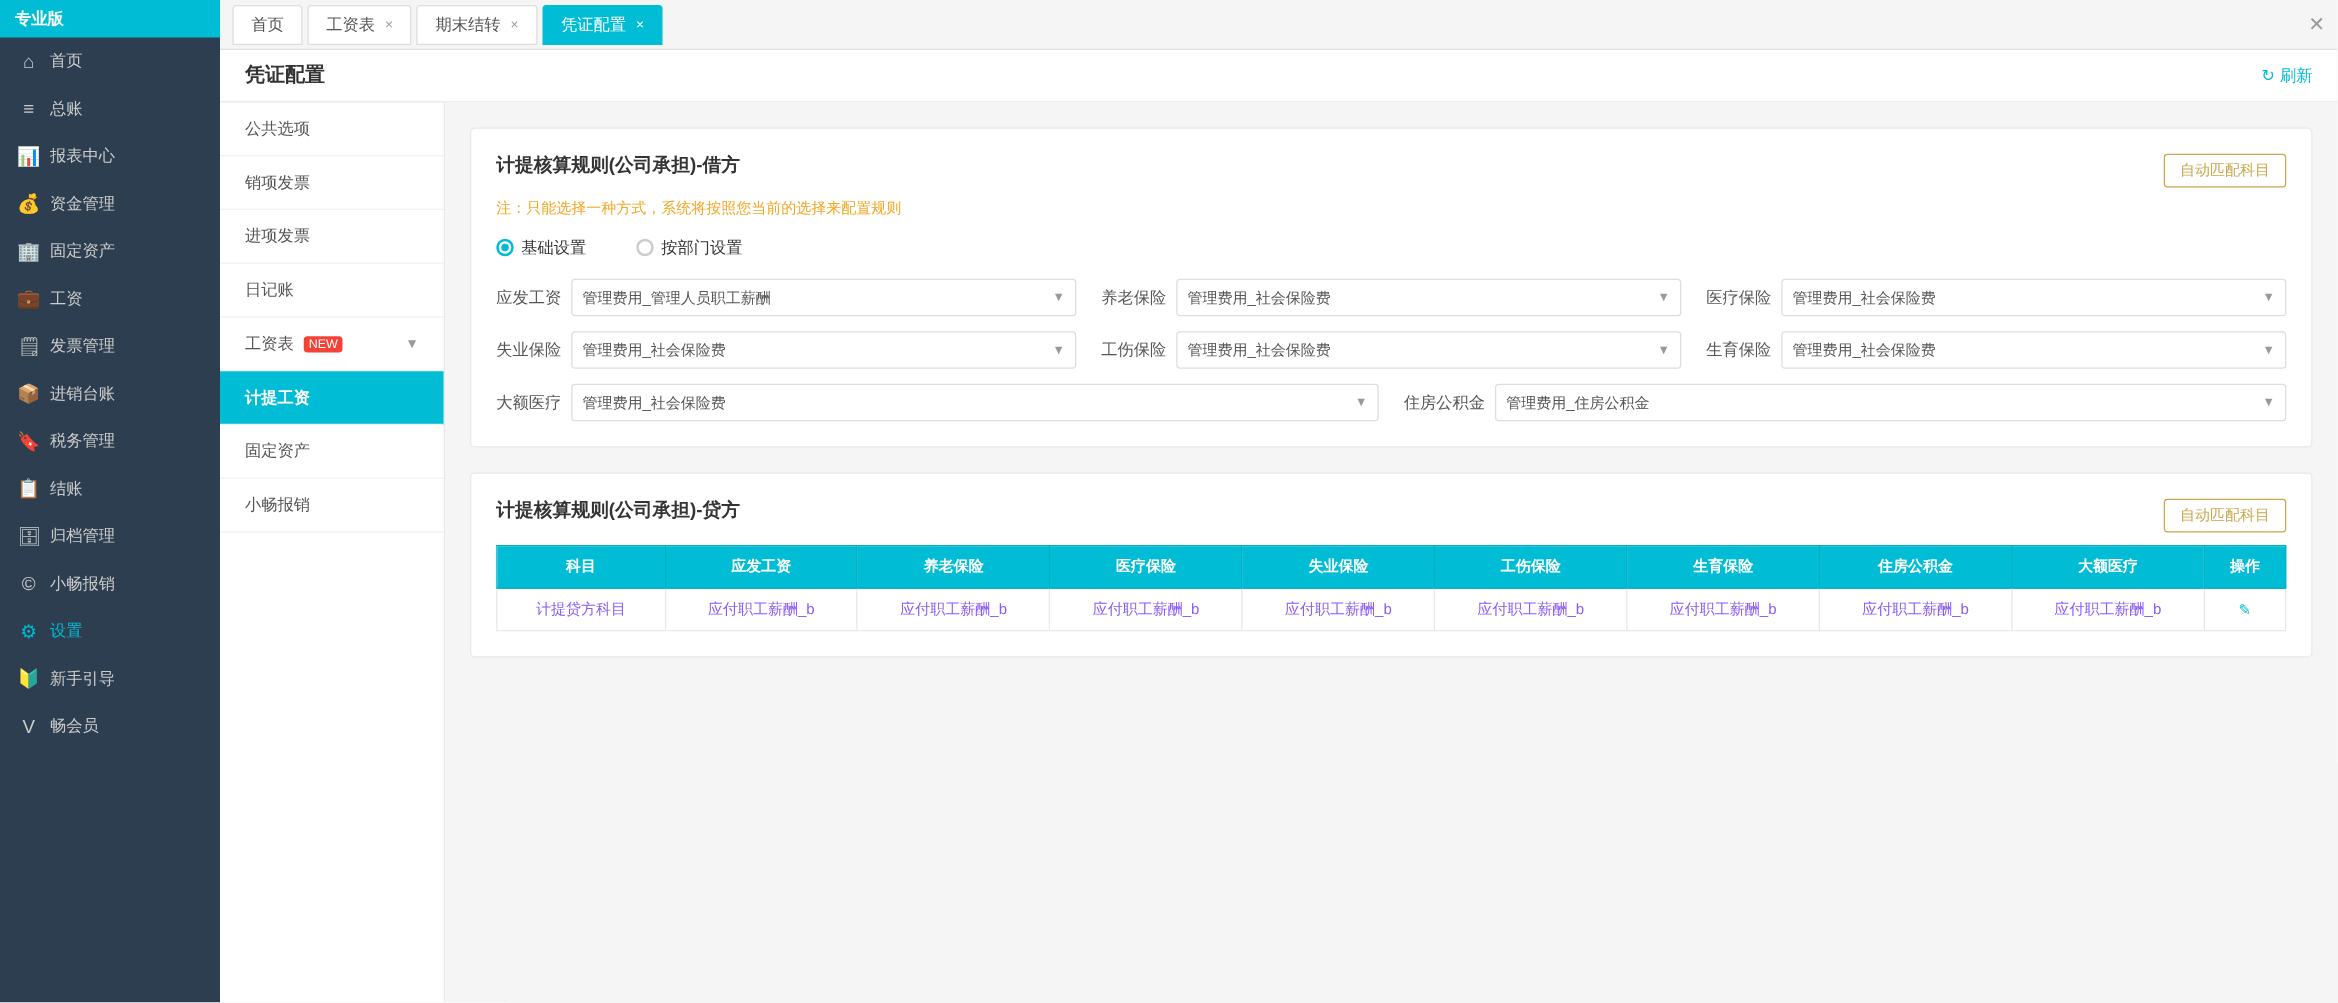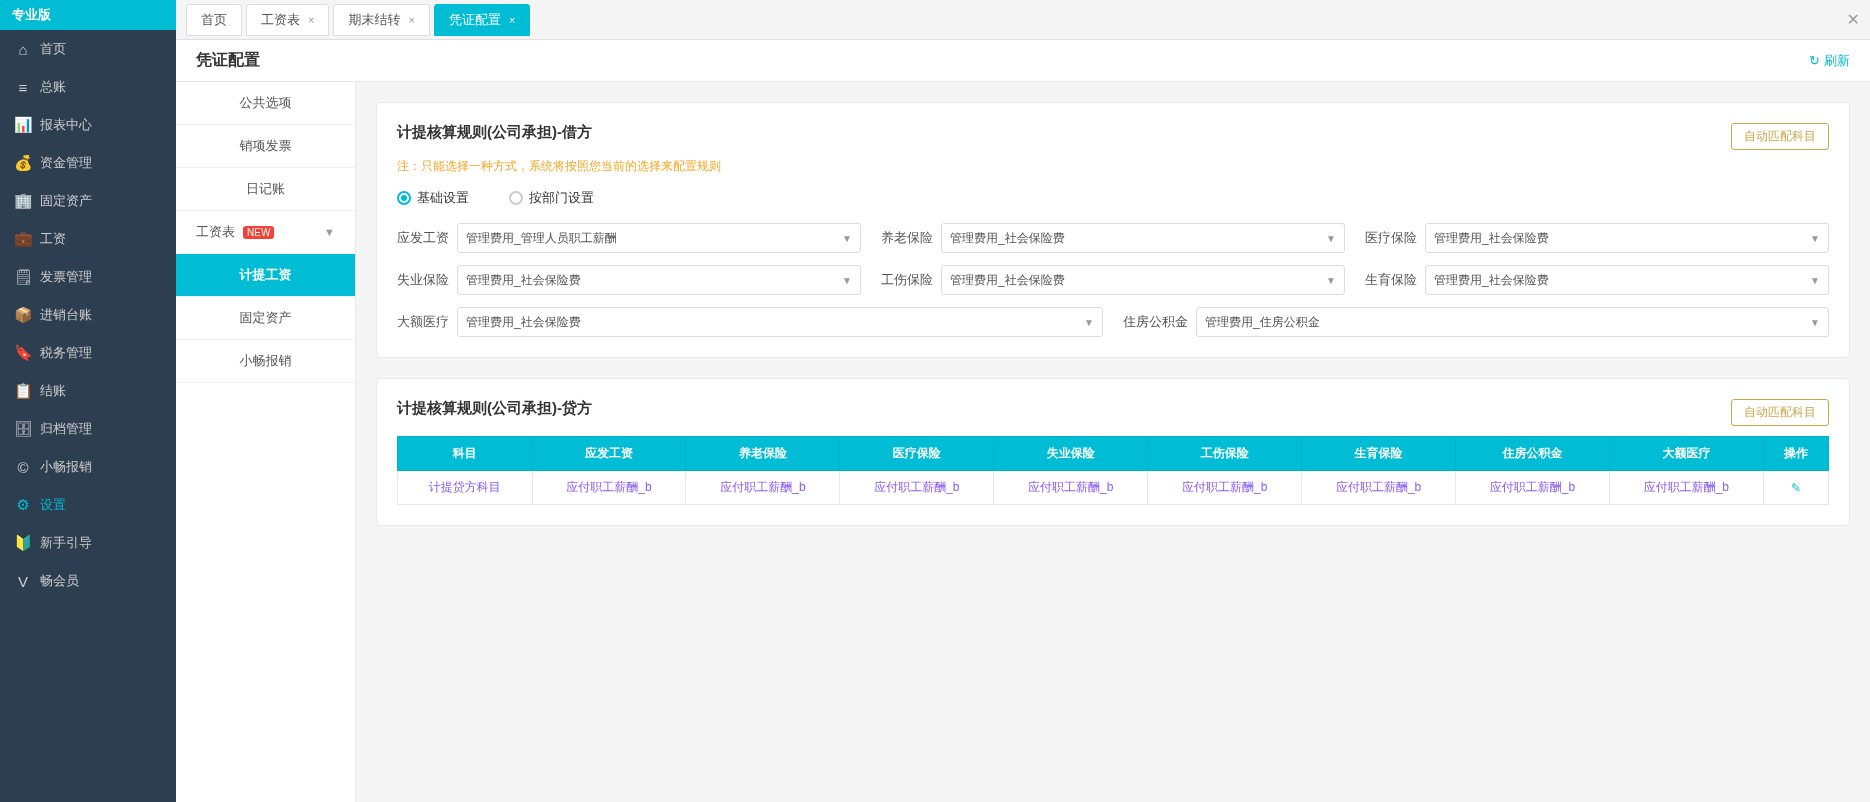--- a/index.html
+++ b/index.html
@@ -122,21 +122,21 @@
       flex-shrink: 0;
     }
     .left-nav-item {
       padding: 12px 20px;
       cursor: pointer;
       color: #555;
       font-size: 13px;
       border-bottom: 1px solid #f0f0f0;
       display: flex;
       align-items: center;
-      justify-content: center;
+      justify-content: flex-start;
     }
     .left-nav-item.active {
       background: #00bcd4;
       color: #fff;
       font-weight: bold;
     }
     .new-badge {
       background: #f44336;
       color: #fff;
       font-size: 10px;
@@ -386,20 +386,23 @@
   </div>
 
   <div class="content-area">
 
     <div class="left-nav">
       <div class="left-nav-item">
         <span>公共选项</span>
       </div>
       <div class="left-nav-item">
         <span>销项发票</span>
+      </div>
+      <div class="left-nav-item">
+        <span>进项发票</span>
       </div>
       <div class="left-nav-item">
         <span>日记账</span>
       </div>
       <div class="left-nav-item" style="justify-content:flex-start; gap:4px;">
         <span>工资表</span>
         <span class="new-badge">NEW</span>
         <span style="margin-left:auto; color:#999; font-size:11px;">▼</span>
       </div>
       <div class="left-nav-item active">

